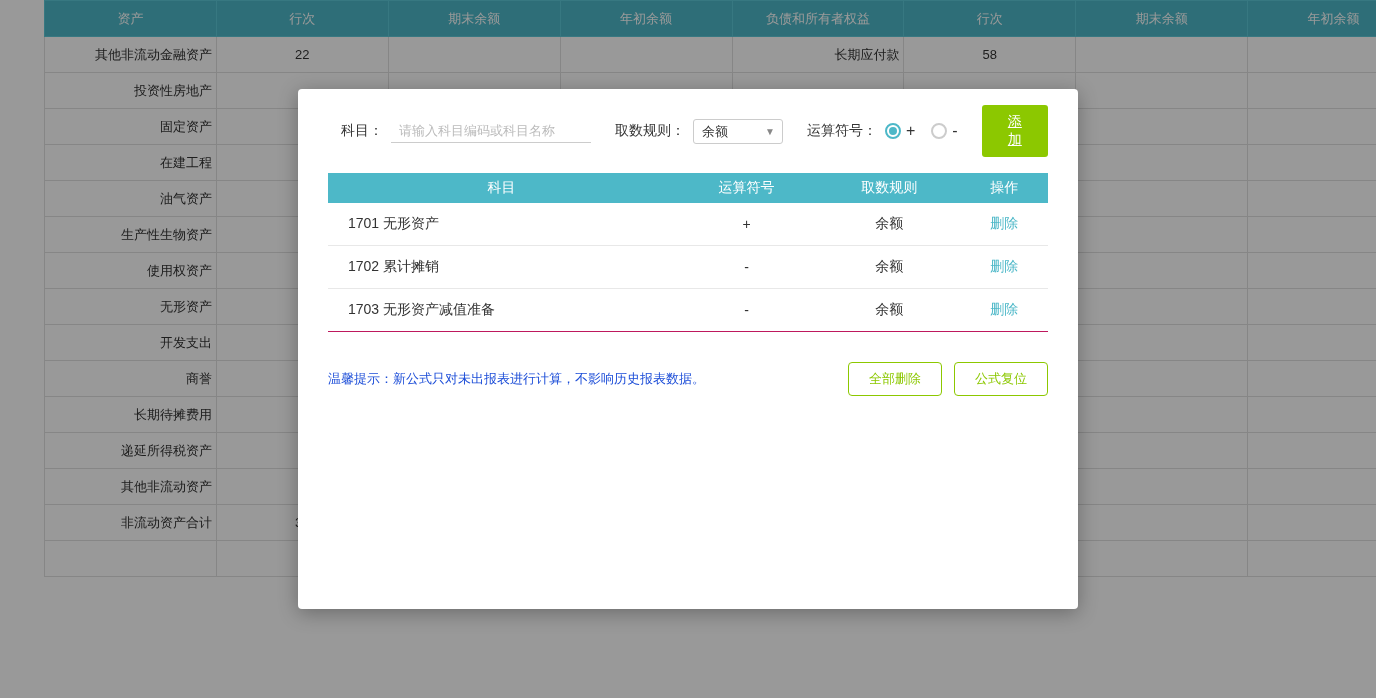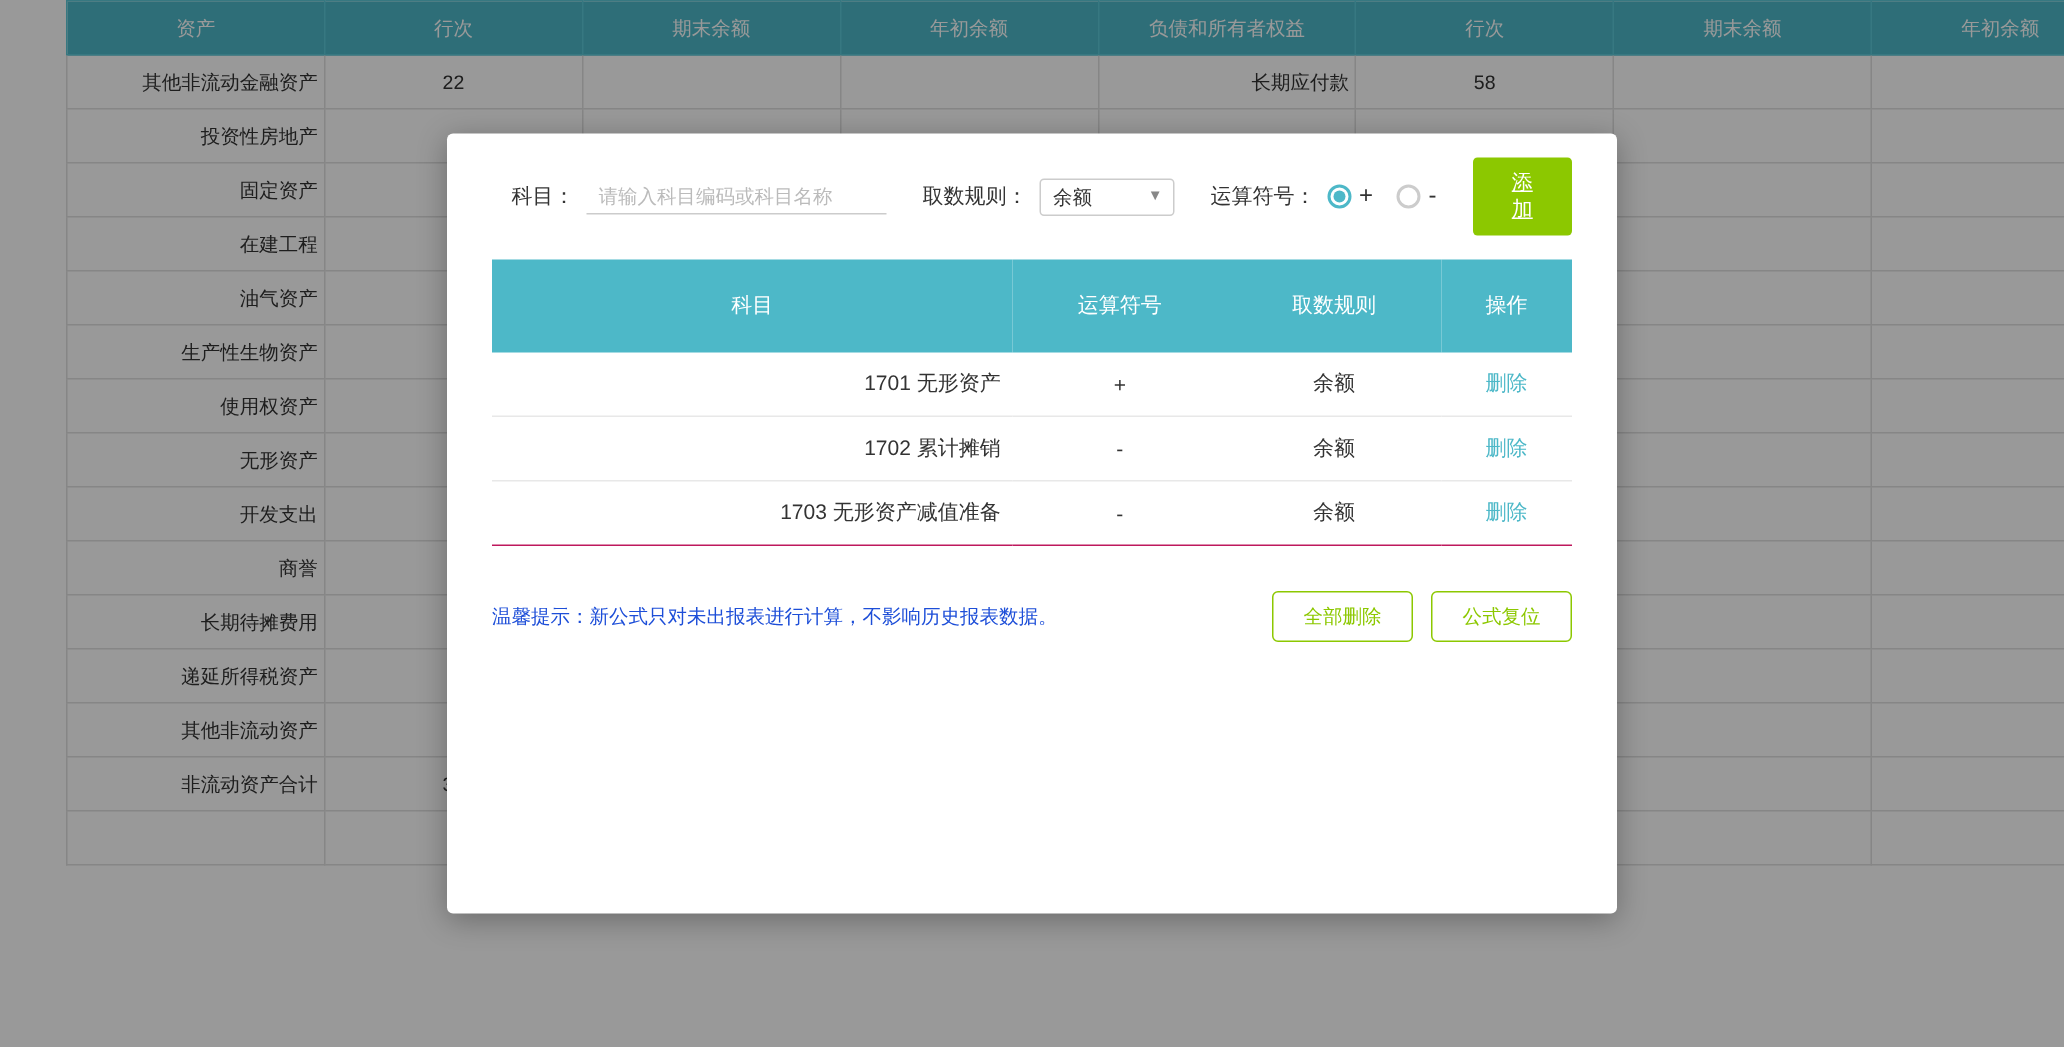--- a/index.html
+++ b/index.html
@@ -223,42 +223,42 @@
 
     .modal-table {
       width: 100%;
       border-collapse: collapse;
     }
 
     .modal-table thead tr th {
       background: #4db8c8;
       color: #fff;
       text-align: center;
-      padding: 22px 8px;
+      padding: 6px 8px;
       font-weight: normal;
       font-size: 14px;
     }
 
     .modal-table tbody tr {
       border-bottom: 1px solid #e8e8e8;
     }
 
     .modal-table tbody tr:last-child {
       border-bottom: 1px solid #be185d;
     }
 
     .modal-table tbody td {
       text-align: center;
       padding: 12px 8px;
       color: #333;
       font-size: 14px;
     }
 
     .modal-table tbody td.td-subject {
-      text-align: right;
+      text-align: left;
       padding-left: 20px;
     }
 
     .btn-delete {
       color: #4db8c8;
       background: none;
       border: none;
       cursor: pointer;
       font-size: 14px;
       text-decoration: none;

